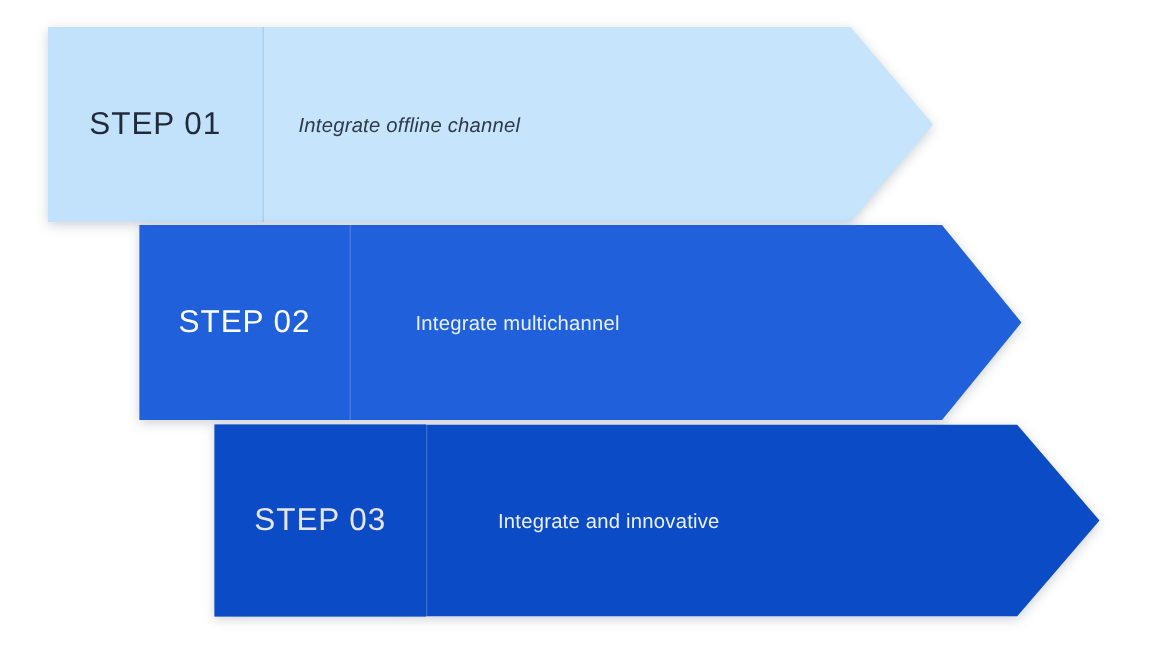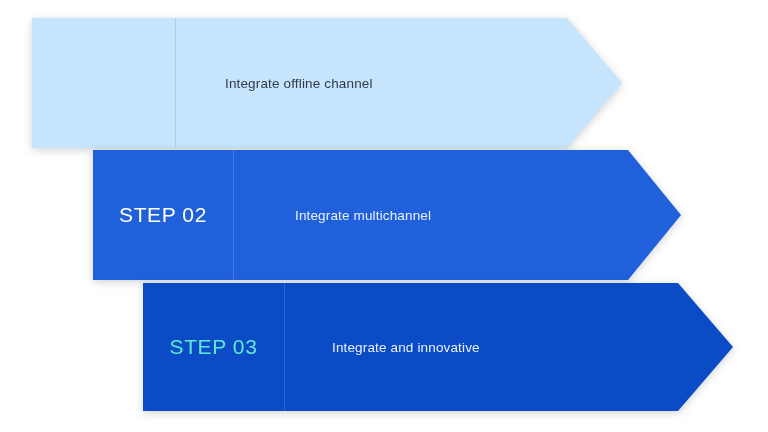--- a/index.html
+++ b/index.html
@@ -87,34 +87,37 @@
   #step-3 { left: 143px; top: 283px; width: 590px; height: 128px; }
 
   #step-1 .label-cell { width: 143px; }
   #step-2 .label-cell { width: 140px; }
   #step-3 .label-cell { width: 141px; }
 
   #step-1 .divider  { left: 143px; background: rgba(120, 160, 200, 0.30); }
   #step-2 .divider  { left: 140px; background: rgba(255, 255, 255, 0.16); }
   #step-3 .divider  { left: 141px; background: rgba(255, 255, 255, 0.16); }
 
-  #step-1 .desc-cell { left: 143px; padding-left: 50px; }
-  #step-2 .desc-cell { left: 140px; padding-left: 62px; }
+  #step-1 .desc-cell { left: 143px; padding-left: 24px; font-style: italic; }
+  #step-2 .desc-cell { left: 140px; padding-left: 44px; }
   #step-3 .desc-cell { left: 141px; padding-left: 48px; }
 </style>
 </head>
 <body style="background: rgb(255, 255, 255);">
 
 <div id="stage" style="background: rgb(255, 255, 255);">
 
   <div class="step" id="step-1">
     <div class="shape">
       <svg viewBox="0 0 590 130" preserveAspectRatio="none" aria-hidden="true">
         <polygon id="poly-1" points="0,0 535,0 590,65 535,130 0,130" fill="#c6e4fc"></polygon>
       </svg>
+    </div>
+    <div class="label-cell" id="labelcell-1" style="background: rgb(194, 226, 252);">
+      <span class="label-text" id="labeltext-1" style="color: rgb(31, 43, 58);">STEP 01</span>
     </div>
     <div class="divider"></div>
     <div class="desc-cell">
       <span class="desc-text" id="desctext-1" style="color: rgb(45, 59, 74);">Integrate offline channel</span>
     </div>
   </div>
 
   <div class="step" id="step-2">
     <div class="shape">
       <svg viewBox="0 0 588 130" preserveAspectRatio="none" aria-hidden="true">
@@ -130,21 +133,21 @@
     </div>
   </div>
 
   <div class="step" id="step-3">
     <div class="shape">
       <svg viewBox="0 0 590 128" preserveAspectRatio="none" aria-hidden="true">
         <polygon id="poly-3" points="0,0 535,0 590,64 535,128 0,128" fill="#0b4bc6"></polygon>
       </svg>
     </div>
     <div class="label-cell" id="labelcell-3" style="background: rgb(11, 75, 198);">
-      <span class="label-text" id="labeltext-3" style="color: #5eead4;">STEP 03</span>
+      <span class="label-text" id="labeltext-3" style="color: #e5e5e5;">STEP 03</span>
     </div>
     <div class="divider"></div>
     <div class="desc-cell">
       <span class="desc-text" id="desctext-3" style="color: rgb(234, 241, 254);">Integrate and innovative</span>
     </div>
   </div>
 
 </div>
 
 </body></html>

